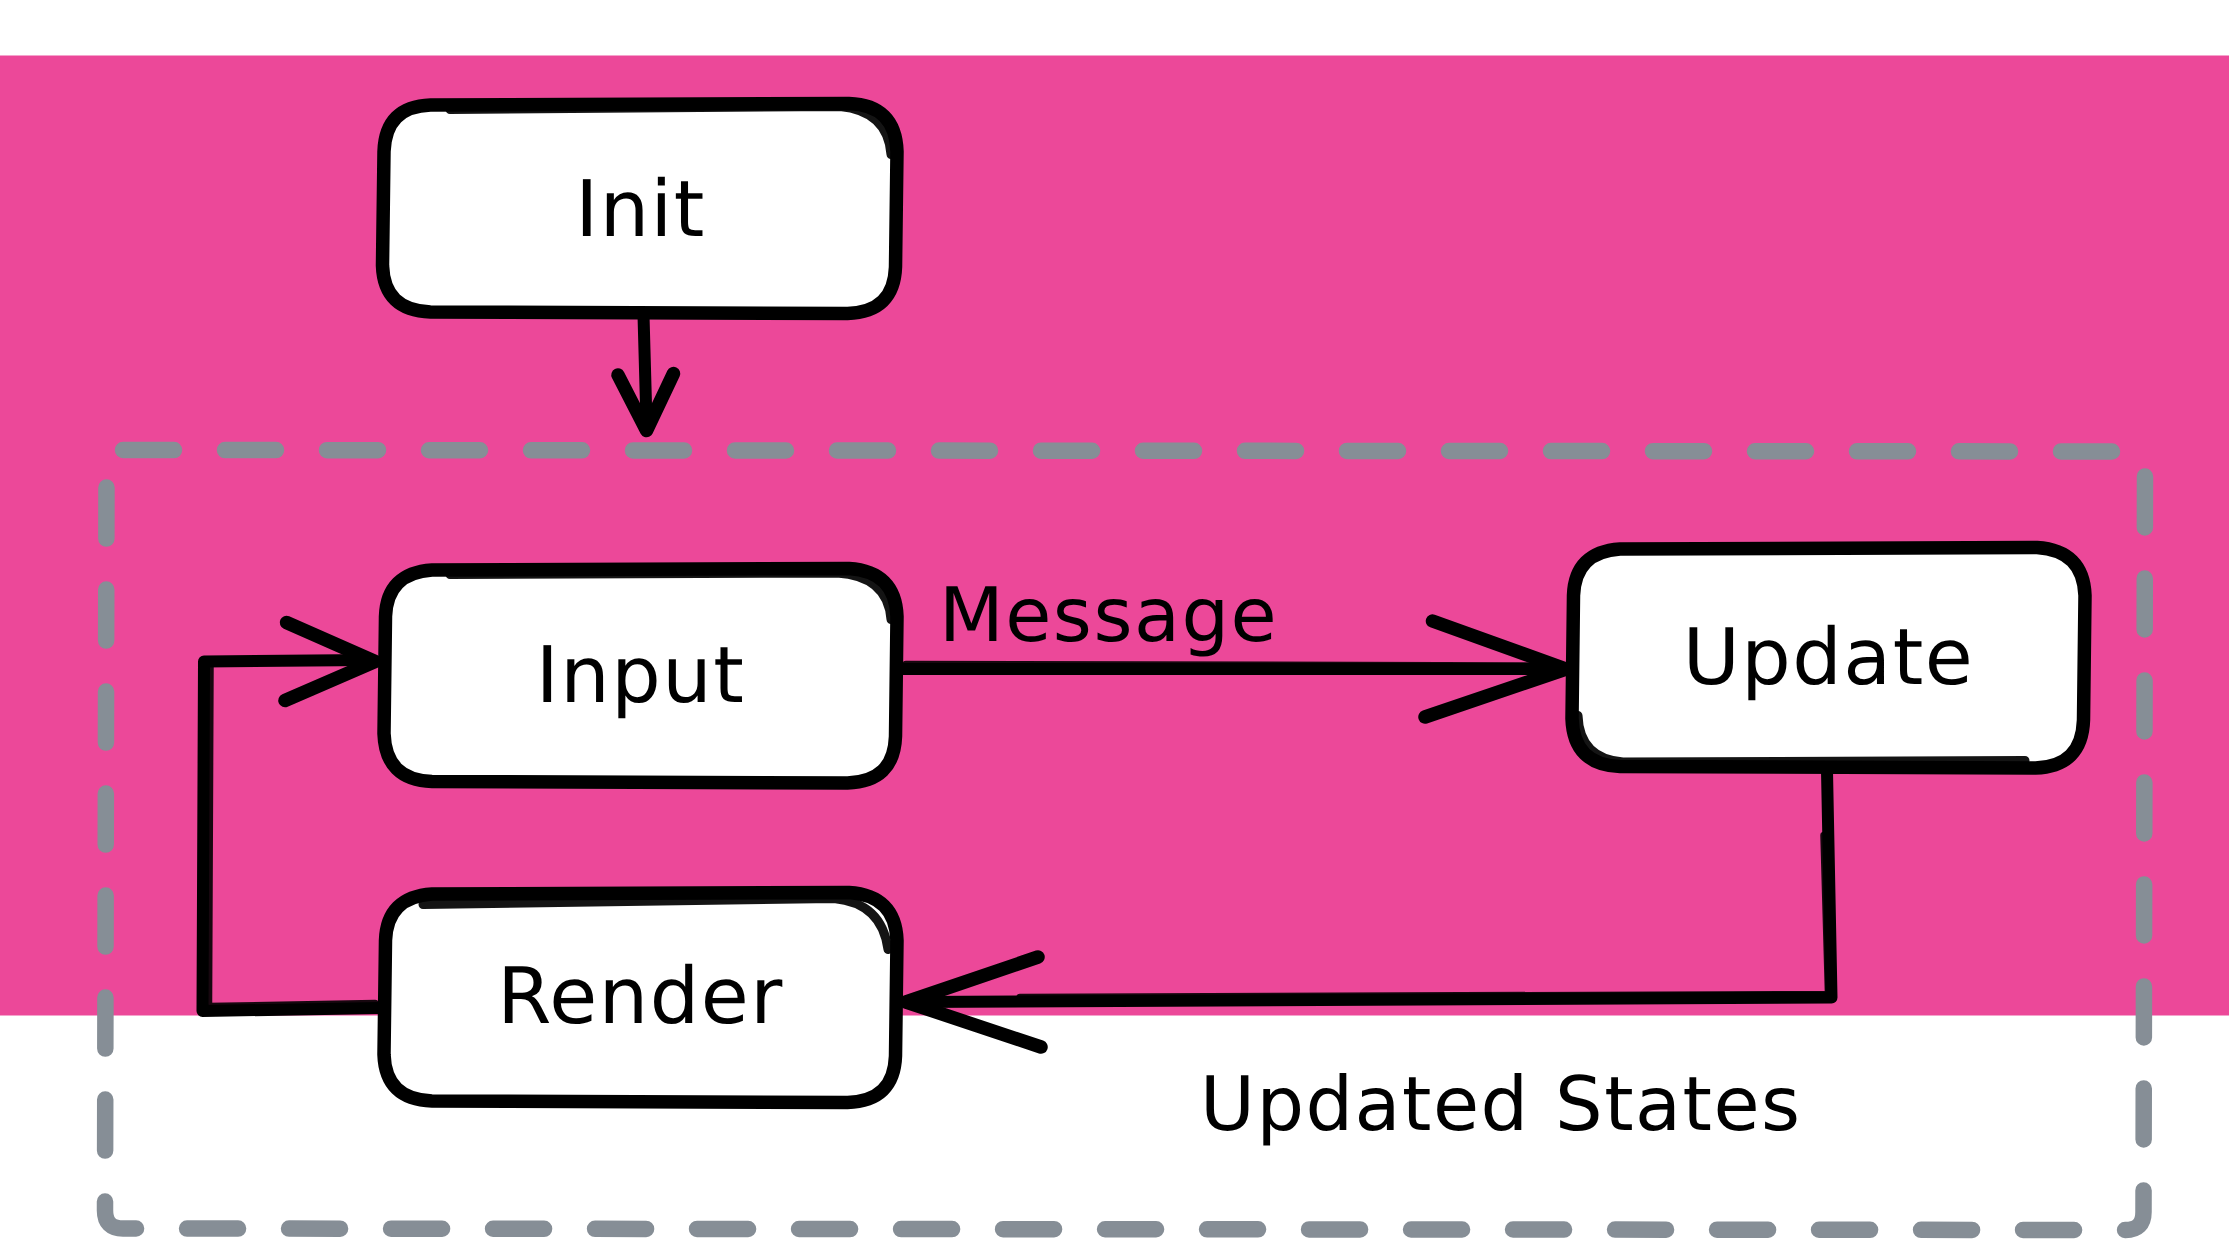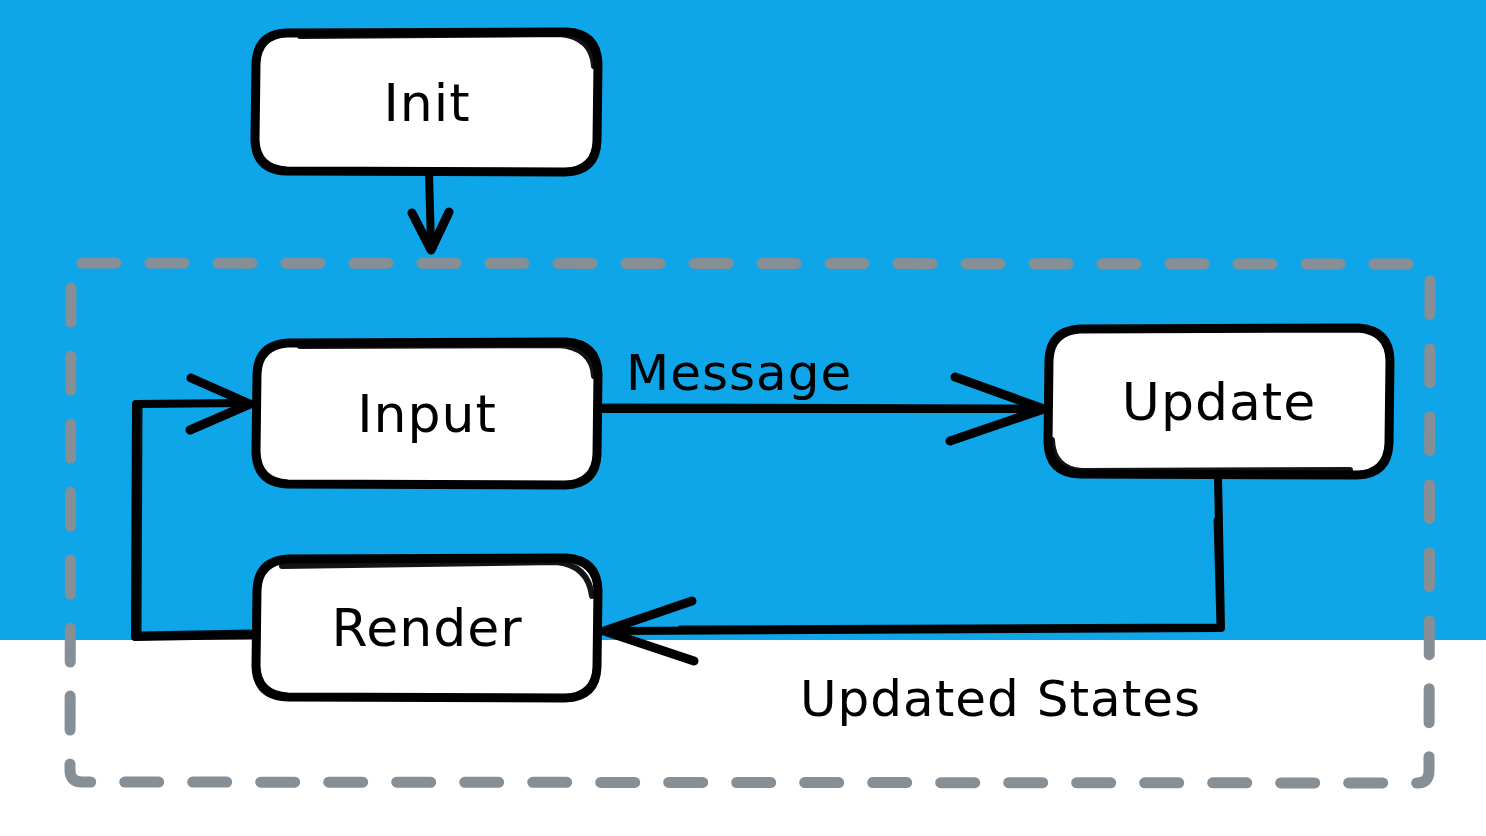--- a/index.html
+++ b/index.html
@@ -11,21 +11,22 @@
   body {
     width: 1486px;
     height: 836px;
     overflow: hidden;
     font-family: "DejaVu Sans", sans-serif;
   }
   #diagram-root {
     position: relative;
     width: 1486px;
     height: 640px;
-    background: #0ea5e9;
+    background: #ec4899;
+    margin-top: 37px;
   }
   svg#sketch {
     display: block;
     width: 1486px;
     height: 836px;
   }
   
   .node-shape {
     fill: #ffffff;
     stroke: #000000;

